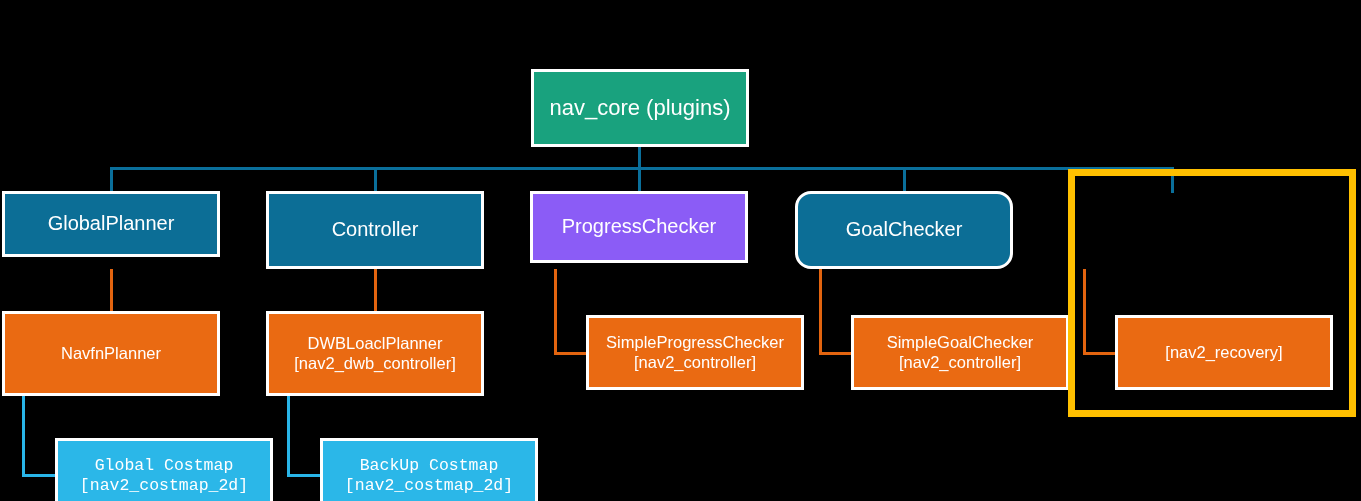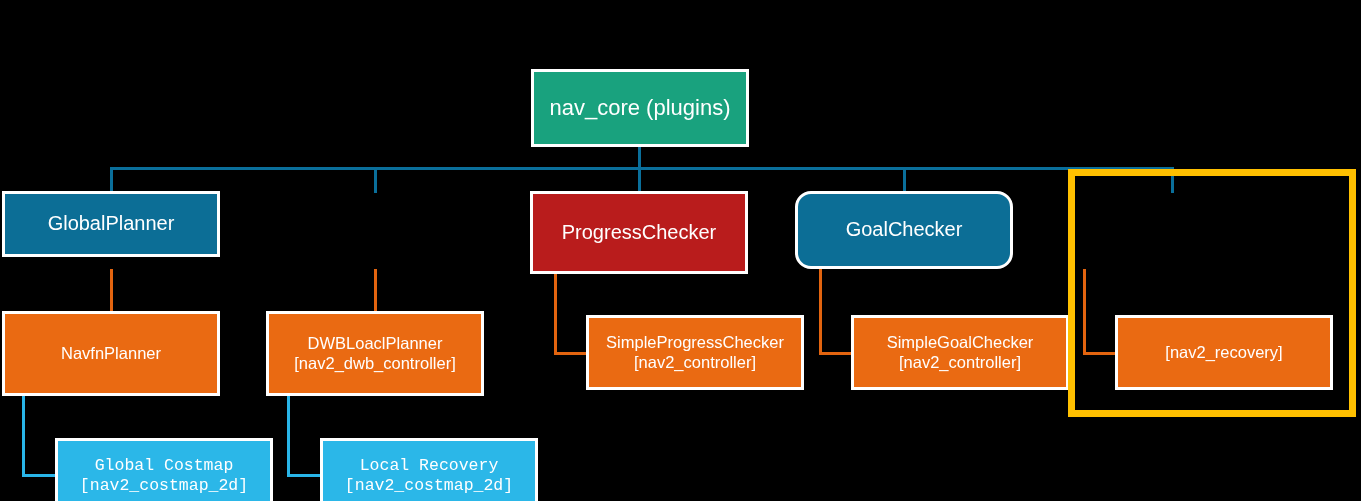--- a/index.html
+++ b/index.html
@@ -93,21 +93,24 @@
   <div class="line line-cyan" style="left: 287px; top: 355px; width: 3px; height: 80px; background: rgb(41, 181, 232);"></div>
   <div class="line line-cyan" style="left: 287px; top: 433px; width: 36px; height: 3px; background: rgb(41, 181, 232);"></div>
 
   <div class="node node-green t-root" style="left: 531px; top: 28px; width: 218px; height: 78px; background: rgb(25, 162, 126);">
     <span class="lbl">nav_core (plugins)</span>
   </div>
 
   <div class="node node-blue t-mid" style="left: 2px; top: 150px; width: 218px; height: 66px; background: rgb(12, 110, 150);">
     <span class="lbl">GlobalPlanner</span>
   </div>
-  <div class="node node-blue t-mid" style="left: 530px; top: 150px; width: 218px; height: 83px; background: #b91c1c;">
+  <div class="node node-blue t-mid" style="left: 266px; top: 150px; width: 218px; height: 78px; background: rgb(12, 110, 150);">
+    <span class="lbl">Controller</span>
+  </div>
+  <div class="node node-blue t-mid" style="left: 530px; top: 150px; width: 218px; height: 72px; background: #8b5cf6;">
     <span class="lbl">ProgressChecker</span>
   </div>
   <div class="node node-blue t-mid" style="left: 795px; top: 150px; width: 218px; height: 78px; background: rgb(12, 110, 150); border-radius: 16px;">
     <span class="lbl">GoalChecker</span>
   </div>
 
   <div class="node node-orange t-leaf" style="left: 2px; top: 270px; width: 218px; height: 85px; flex-direction: column; background: rgb(234, 106, 18);">
     <span class="lbl">NavfnPlanner</span>
   </div>
   <div class="node node-orange t-leaf" style="left: 266px; top: 270px; width: 218px; height: 85px; flex-direction: column; background: rgb(234, 106, 18);">
@@ -124,19 +127,19 @@
   </div>
   <div class="node node-orange t-leaf" style="left: 1115px; top: 274px; width: 218px; height: 75px; flex-direction: column; background: rgb(234, 106, 18);">
     <span class="sub">[nav2_recovery]</span>
   </div>
 
   <div class="node node-cyan t-cost" style="left: 55px; top: 397px; width: 218px; height: 75px; flex-direction: column; background: rgb(43, 183, 232);">
     <span class="lbl">Global Costmap</span>
     <span class="sub">[nav2_costmap_2d]</span>
   </div>
   <div class="node node-cyan t-cost" style="left: 320px; top: 397px; width: 218px; height: 75px; flex-direction: column; background: rgb(43, 183, 232);">
-    <span class="lbl">Local Recovery</span>
+    <span class="lbl">BackUp Costmap</span>
     <span class="sub">[nav2_costmap_2d]</span>
   </div>
 
   <div id="highlight" style="left: 1068px; top: 128px; width: 288px; height: 248px; border-color: rgb(255, 192, 0);"></div>
 
 </div>
 
 </body></html>

